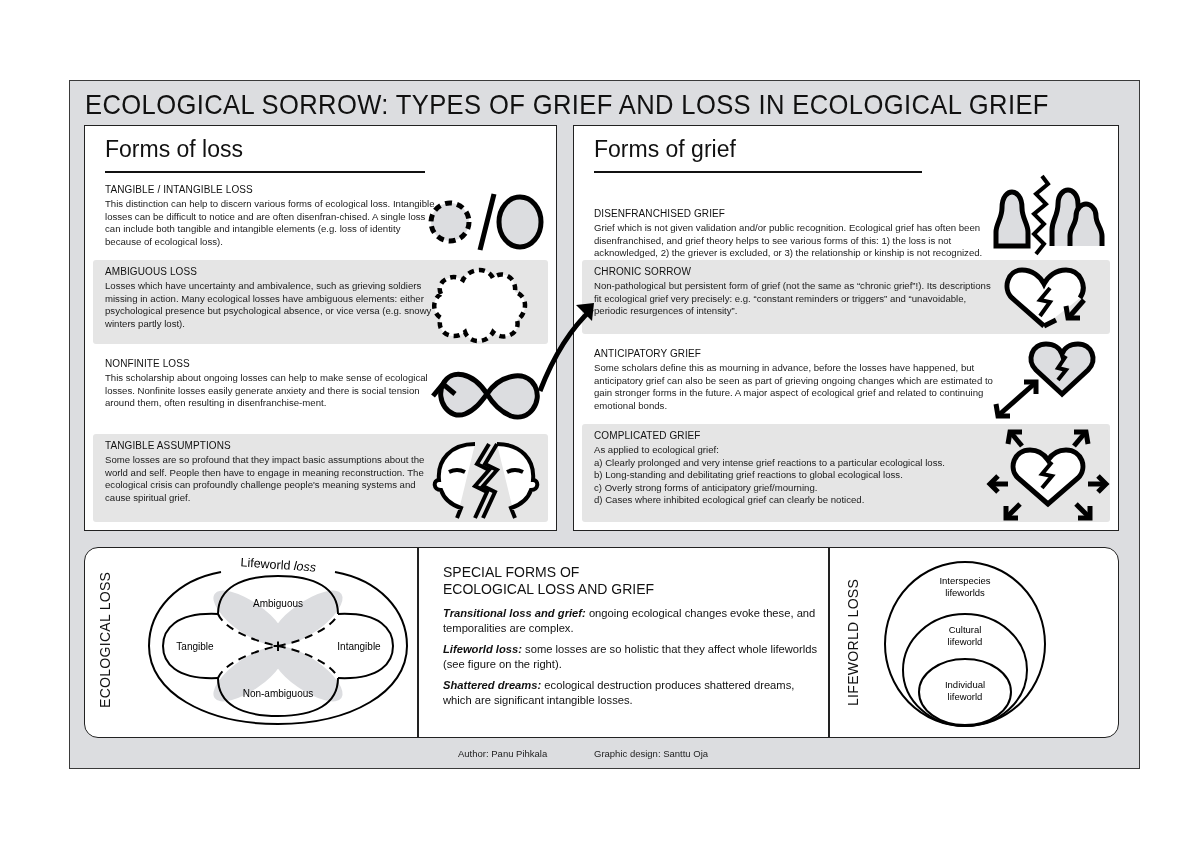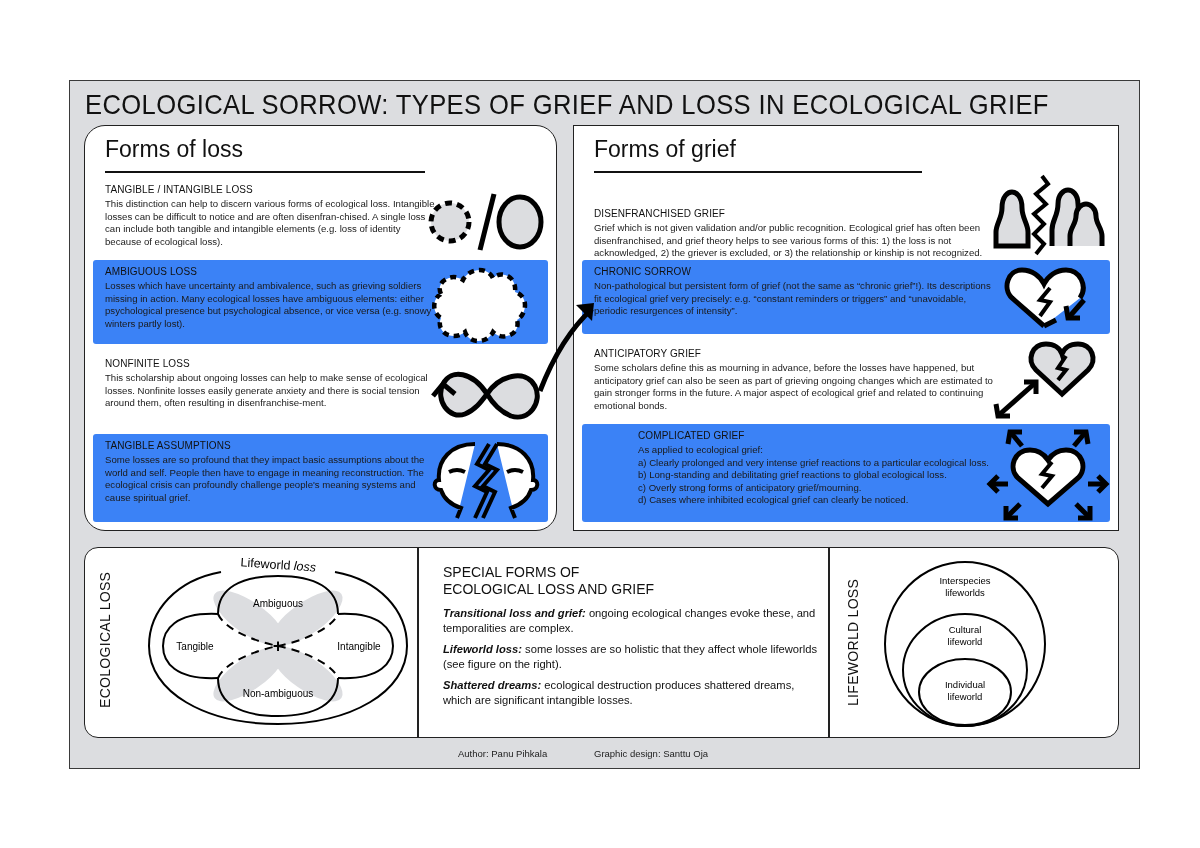--- a/index.html
+++ b/index.html
@@ -3,30 +3,30 @@
 <meta charset="utf-8">
 <style>
   * { box-sizing: border-box; margin: 0; padding: 0; }
   html, body { width: 1200px; height: 848px; background: #ffffff; overflow: hidden; }
   body { position: relative; font-family: "Liberation Sans", "DejaVu Sans", sans-serif; color: #111; }
 
   .frame { position: absolute; left: 69px; top: 80px; width: 1071px; height: 689px; background: #dcdde0; border: 1.5px solid #3a3a3a; }
   .title { position: absolute; left: 15px; top: 8px; font-size: 27.5px; letter-spacing: 0.4px; color: #111; white-space: nowrap; transform: scaleX(0.93); transform-origin: left top; }
 
   .panel { position: absolute; background: #fff; border: 1.5px solid #222; }
-  .panel.left { left: 14px; top: 44px; width: 473px; height: 406px; border-radius: 21px; }
+  .panel.left { left: 14px; top: 44px; width: 473px; height: 406px; }
   .panel.right { left: 503px; top: 44px; width: 546px; height: 406px; }
 
   .panel-heading { position: absolute; left: 20px; top: 10px; font-size: 23px; color: #111; }
   .heading-rule { position: absolute; left: 20px; top: 45px; height: 1.5px; background: #111; }
   .panel.left .heading-rule { width: 320px; }
   .panel.right .heading-rule { width: 328px; }
 
   .entry { position: absolute; left: 8px; border-radius: 3px; padding: 4px 12px; }
-  .entry.shaded { background: #3b82f6; }
+  .entry.shaded { background: #e5e5e5; }
   .entry-title { font-size: 10px; color: #111; line-height: 16px; letter-spacing: 0.1px; }
   .entry-body { font-size: 9.6px; line-height: 12.6px; color: #1a1a1a; }
   .panel.left .entry { width: 455px; }
   .panel.left .entry .entry-text { width: 330px; }
   .panel.right .entry { width: 528px; }
   .panel.right .entry .entry-text { width: 400px; }
 
   .icon { position: absolute; }
 
   .bottom { position: absolute; left: 14px; top: 466px; width: 1035px; height: 191px; background: #fff; border: 1.5px solid #222; border-radius: 14px; }
@@ -141,21 +141,21 @@
     </div>
     <svg class="icon" style="left:418px; top:212px;" width="110" height="82" viewBox="0 0 110 82">
       <path d="M70 56 L44 32 C34 22 40 6 54 6 C62 6 68 10 70 16 C72 10 78 6 86 6 C100 6 106 22 96 32 Z" fill="#dcdde0" stroke="#000" stroke-width="5"></path>
       <path d="M74 18 L66 30 L74 32 L66 42" fill="none" stroke="#000" stroke-width="4"></path>
       <line x1="8" y1="76" x2="42" y2="46" stroke="#000" stroke-width="5"></line>
       <path d="M4 66 L6 78 L18 78" fill="none" stroke="#000" stroke-width="5"></path>
       <path d="M32 44 L44 44 L44 56" fill="none" stroke="#000" stroke-width="5"></path>
     </svg>
 
     <div class="entry shaded" style="top:298px; height:98px;">
-      <div class="entry-text" style="width:405px;margin-left:44px;">
+      <div class="entry-text" style="width:405px;">
         <div class="entry-title">COMPLICATED GRIEF</div>
         <div class="entry-body">As applied to ecological grief:</div>
         <div class="entry-body">a) Clearly prolonged and very intense grief reactions to a particular ecological loss.</div>
         <div class="entry-body">b) Long-standing and debilitating grief reactions to global ecological loss.</div>
         <div class="entry-body">c) Overly strong forms of anticipatory grief/mourning.</div>
         <div class="entry-body">d) Cases where inhibited ecological grief can clearly be noticed.</div>
       </div>
     </div>
     <svg class="icon" style="left:410px; top:300px;" width="128" height="96" viewBox="0 0 128 96">
       <path d="M64 78 L34 52 C24 42 30 24 46 24 C54 24 60 28 64 34 C68 28 74 24 82 24 C98 24 104 42 94 52 Z" fill="#fff" stroke="#000" stroke-width="5"></path>

